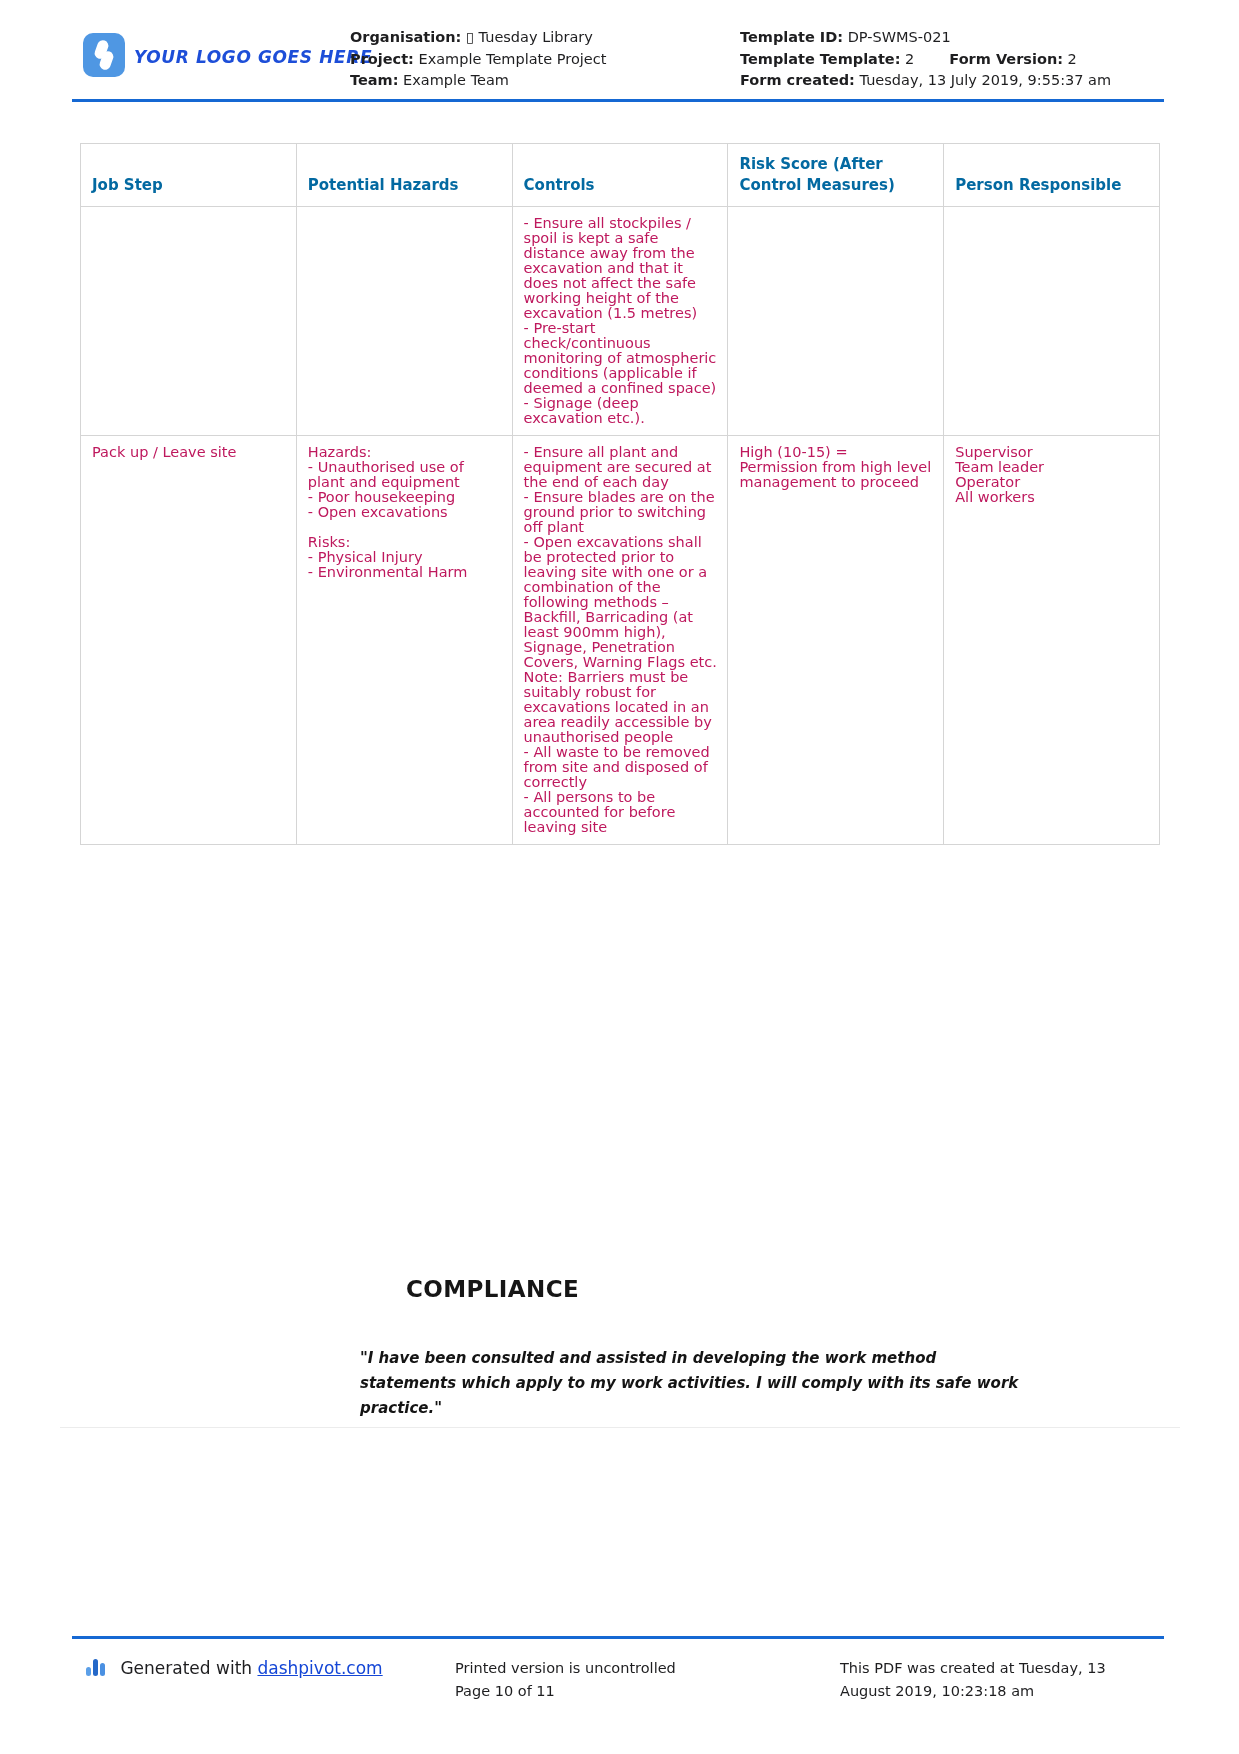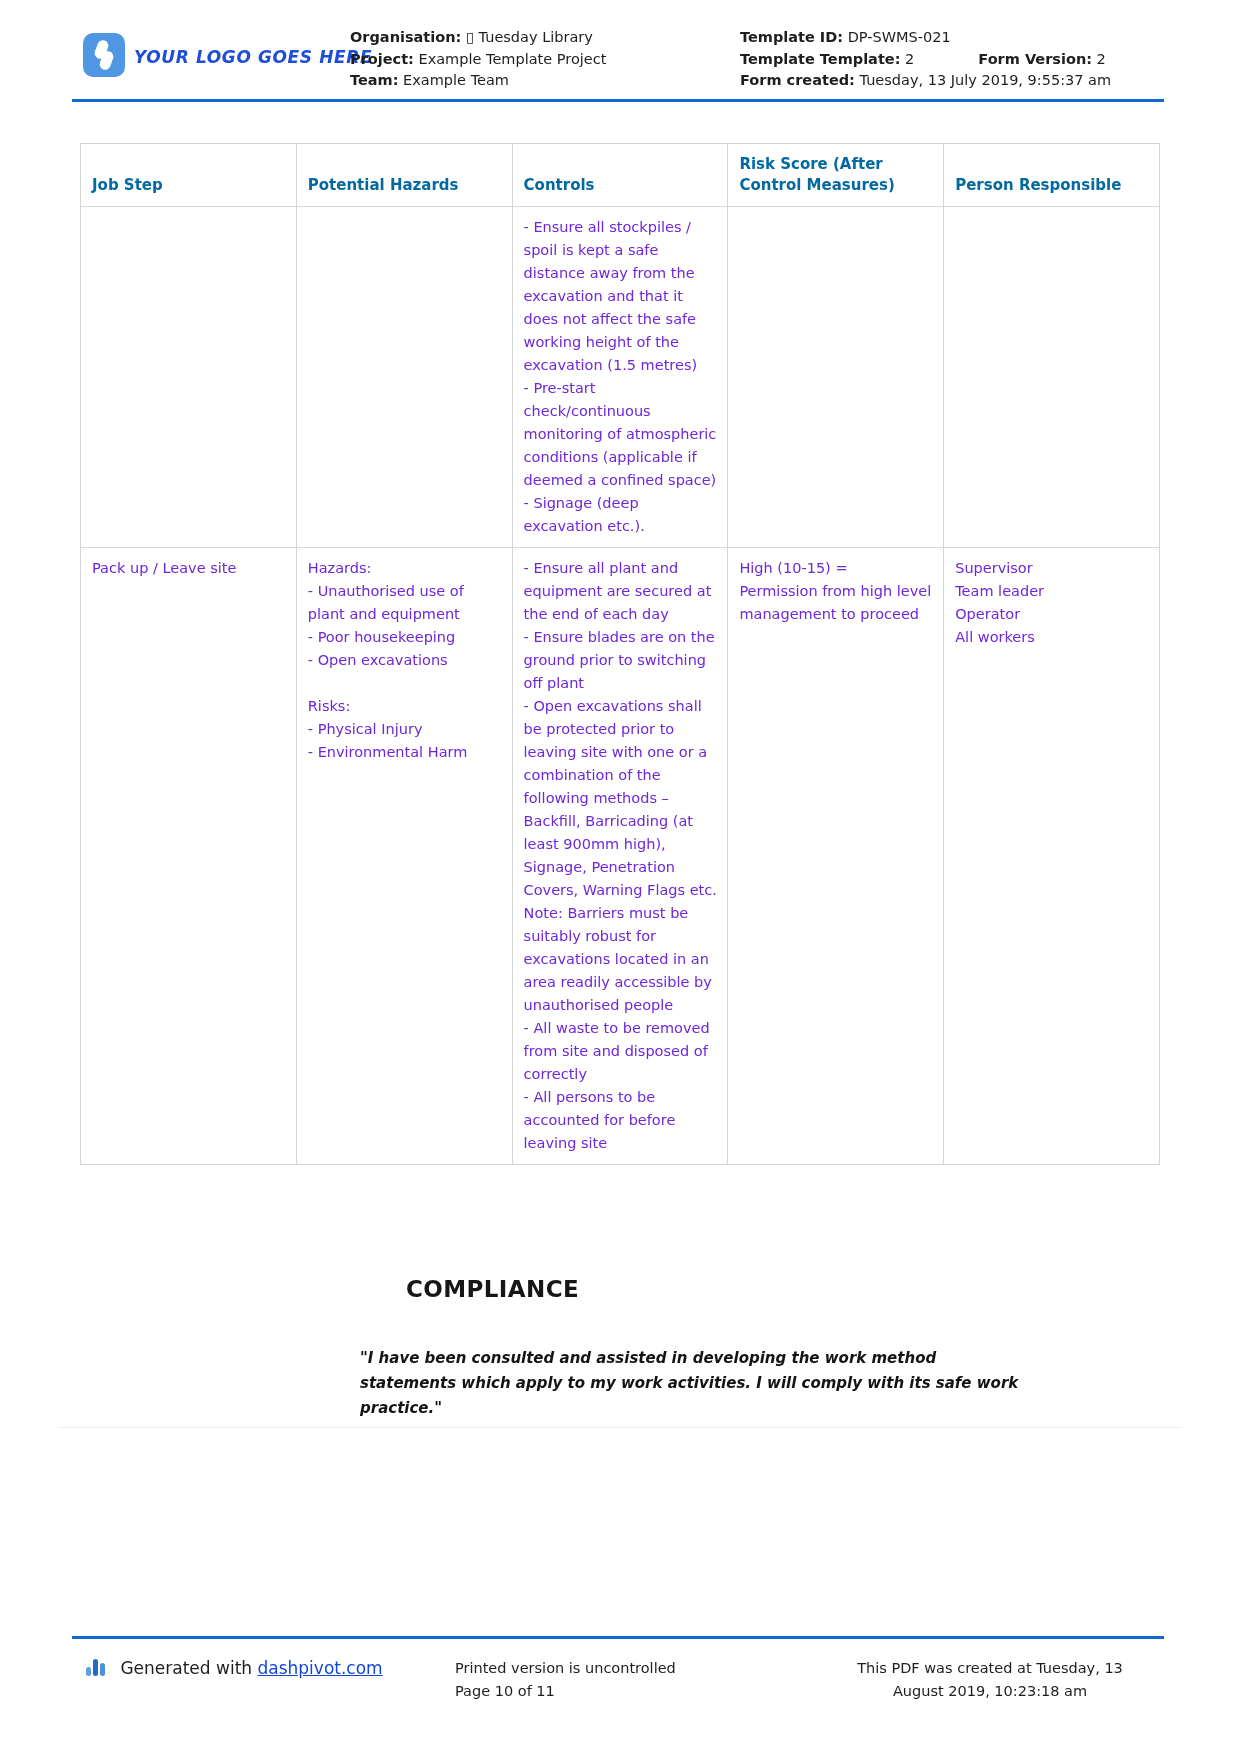--- a/index.html
+++ b/index.html
@@ -10,58 +10,58 @@
   }
   
   .logo-icon{position:absolute;left:83px;top:33px;}
   .logo-text{
     position:absolute;left:134px;top:47px;font-size:17px;font-weight:bold;
     font-style:italic;color:#1d4ed8;letter-spacing:0.6px;white-space:nowrap;
   }
   .org-block{position:absolute;left:350px;top:27px;font-size:14.5px;line-height:21.5px;}
   .meta-block{position:absolute;left:740px;top:27px;font-size:14.5px;line-height:21.5px;}
   .hdr-label{font-weight:bold;}
-  .pair-gap{margin-left:64px;}
+  .pair-gap{margin-left:35px;}
   .top-rule{position:absolute;left:72px;top:99px;width:1092px;height:3px;background:#1568d3;}
 
   
   .swms-table{
     position:absolute;left:80px;top:143px;width:1080px;
     border-collapse:collapse;table-layout:fixed;background:#fff;
   }
   .swms-table th,.swms-table td{
     border:1px solid #d5d5d5;text-align:left;
   }
   .swms-table th{
     font-size:15px;font-weight:bold;line-height:21px;vertical-align:bottom;
     padding:10px 9px 10px 11px;height:42px;white-space:normal;color:#0369a1;
   }
   .swms-table td{
-    font-size:14.5px;line-height:23px;vertical-align:top;
-    padding:9px 9px 9px 11px;white-space:pre-line;color:#6d28d9;
+    font-size:14.5px;line-height:15px;vertical-align:top;
+    padding:9px 9px 9px 11px;white-space:pre-line;color:#be185d;
   }
 
   
   .compliance-title{
     position:absolute;left:360px;top:1276px;font-size:23px;font-weight:bold;
     letter-spacing:0.4px;color:#161616;margin-left:46px;
   }
   .compliance-quote{
     position:absolute;left:360px;top:1346px;width:670px;
     font-size:15px;font-weight:bold;font-style:italic;line-height:25px;color:#141414;
   }
   .section-divider{position:absolute;left:60px;top:1427px;width:1120px;height:1px;background:#ececec;}
 
   
   .footer-rule{position:absolute;left:72px;top:1636px;width:1092px;height:3px;background:#1568d3;}
   .footer-left{position:absolute;left:86px;top:1657px;font-size:17px;line-height:23px;}
   .footer-left .bars{vertical-align:-3px;margin-right:8px;}
   .footer-link{color:#1446d6;text-decoration:underline;}
   .footer-center{position:absolute;left:455px;top:1657px;font-size:14.5px;line-height:23px;}
-  .footer-right{position:absolute;left:840px;top:1657px;width:300px;font-size:14.5px;line-height:23px;text-align:center;}
+  .footer-right{position:absolute;left:840px;top:1657px;width:300px;font-size:14.5px;line-height:23px;}
 </style>
 </head>
 <body>
 
 <div class="logo-icon">
   <svg width="42" height="44" viewBox="0 0 42 44">
     <rect x="0" y="0" width="42" height="44" rx="10" fill="#4f97e3"></rect>
     <rect x="13" y="7" width="11" height="19" rx="5.5" fill="#ffffff" transform="rotate(20 18.5 16.5)"></rect>
     <rect x="18" y="18" width="11" height="19" rx="5.5" fill="#ffffff" transform="rotate(20 23.5 27.5)"></rect>
   </svg>

